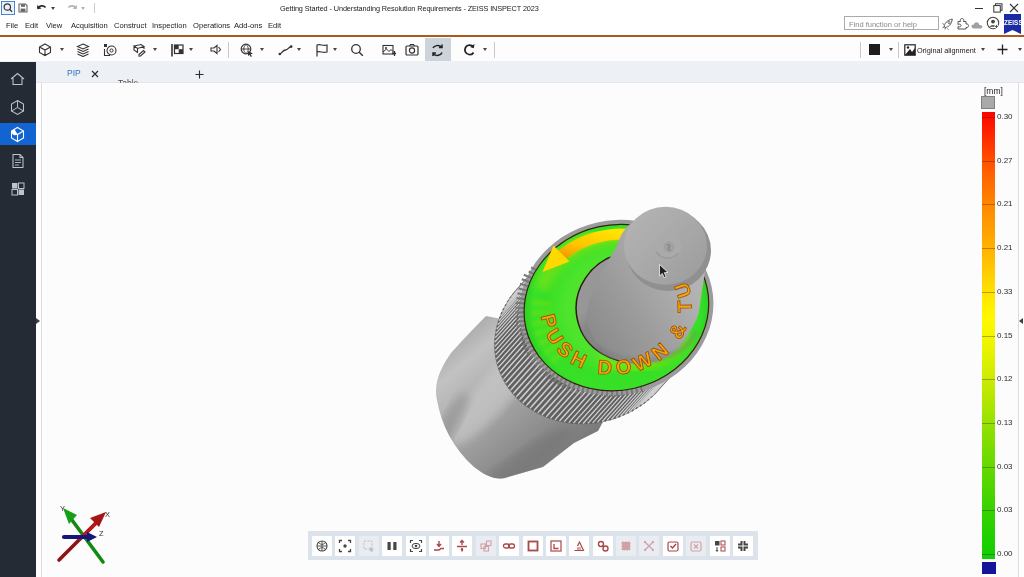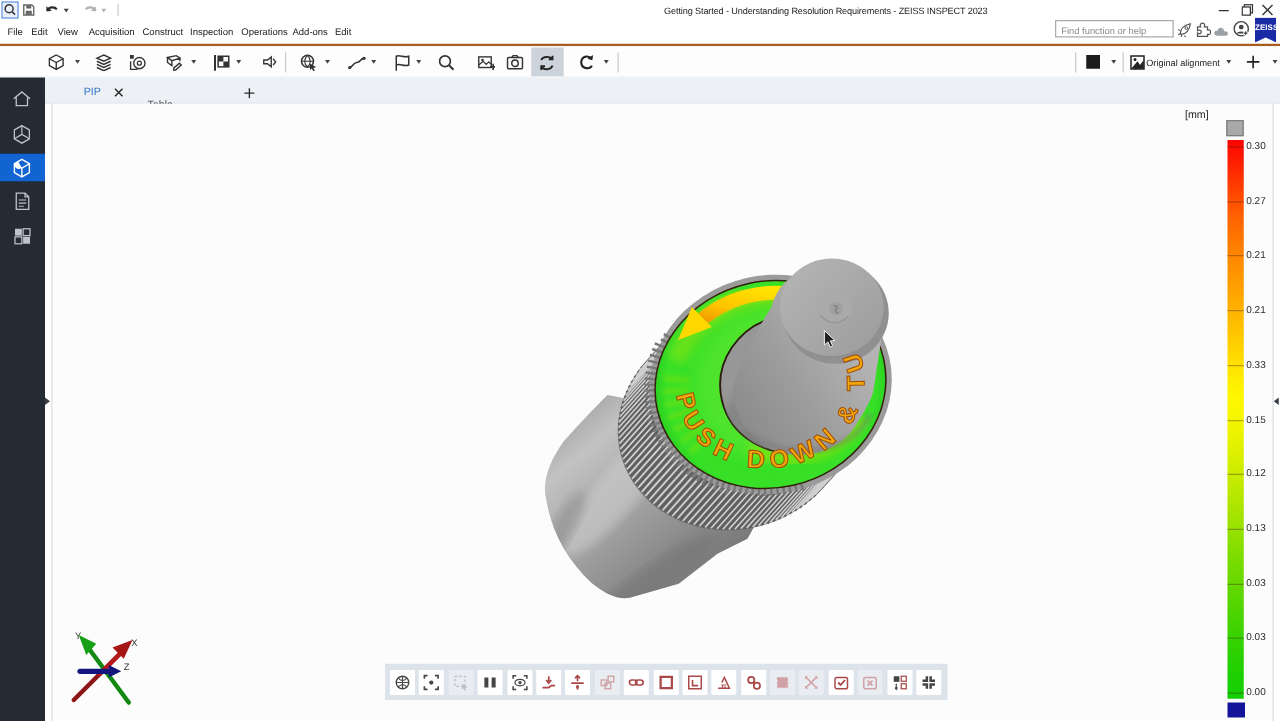--- a/index.html
+++ b/index.html
@@ -1,17 +1,17 @@
 <!DOCTYPE html>
 <html><head><meta charset="utf-8"><style>
 *{margin:0;padding:0;box-sizing:border-box}
 html,body{width:1024px;height:577px;overflow:hidden;font-family:"Liberation Sans",sans-serif;background:#fff;position:relative}
 .abs{position:absolute}
 .titlebar{left:0;top:0;width:1024px;height:16px;background:#fff}
-.title-text{left:280px;top:3.5px;width:510px;text-align:right;font-size:7.3px;color:#222;letter-spacing:-0.1px}
+.title-text{left:280px;top:3.5px;width:510px;text-align:left;font-size:7.3px;color:#222;letter-spacing:-0.1px}
 .menubar{left:0;top:16px;width:1024px;height:19px;background:#fff}
 .menu-item{position:absolute;top:21px;font-size:7.6px;color:#1a1a1a}
 .orangeline{left:0;top:35px;width:1024px;height:2px;background:#a95c20}
 .toolbar{left:0;top:37px;width:1024px;height:25px;background:#fdfdfd}
 .tabbar{left:36px;top:62px;width:988px;height:21px;background:#edf1f6;border-bottom:1px solid #e3e7ec}
 .sidebar{left:0;top:62px;width:36px;height:515px;background:#242b35}
 .canvas{left:41px;top:83px;width:978px;height:494px;background:#fcfcfd;border-left:1px solid #dadde2;border-right:1px solid #dadde2}
 .caret{position:absolute;width:0;height:0;border-left:2.5px solid transparent;border-right:2.5px solid transparent;border-top:3.5px solid #444}
 .vsep{position:absolute;width:1px;background:#c9c9c9}
 .srch{left:844px;top:16px;width:95px;height:14px;border:1px solid #ababab;background:#fff;font-size:7.5px;color:#8a8a8a;padding:2.5px 0 0 4px}
@@ -302,21 +302,21 @@
       <line x1="59" y1="560" x2="98" y2="521" stroke="#8c1414" stroke-width="3.6"></line>
       <line x1="80" y1="539" x2="98" y2="521" stroke="#b71a1a" stroke-width="3.6"></line>
       <path d="M106,512 L99,527 90,518 Z" fill="#a51616"></path>
       <line x1="64" y1="537" x2="89" y2="537" stroke="#15157e" stroke-width="4.2"></line>
       <path d="M97,537 L87,532 87,542 Z" fill="#15157e"></path>
     </g>
     <text x="60" y="511" font-size="7.5" fill="#333">Y</text>
     <text x="105" y="517" font-size="7.5" fill="#333">X</text>
     <text x="99" y="536" font-size="7.5" fill="#333">Z</text>
   </svg>
-<span class="abs" style="left:948px;top:86px;font-size:8.5px;color:#222">[mm]</span>
+<span class="abs" style="left:984px;top:86px;font-size:8.5px;color:#222">[mm]</span>
 <div class="abs" style="left:981px;top:96px;width:14px;height:13px;background:#a9a9a9;border:1px solid #7f7f7f"></div>
 <div class="abs cbar">
     <div class="ctick" style="top:5.0px"></div>
     <div class="ctick" style="top:48.7px"></div>
     <div class="ctick" style="top:92.4px"></div>
     <div class="ctick" style="top:136.1px"></div>
     <div class="ctick" style="top:179.8px"></div>
     <div class="ctick" style="top:223.5px"></div>
     <div class="ctick" style="top:267.2px"></div>
     <div class="ctick" style="top:310.9px"></div>

